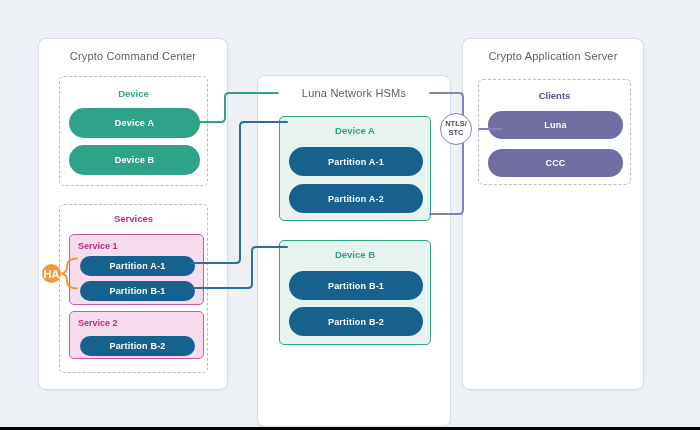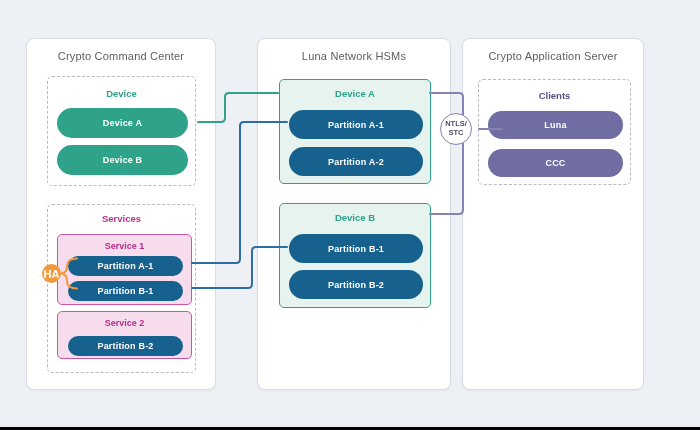--- a/index.html
+++ b/index.html
@@ -41,22 +41,22 @@
   }
   .device-box .box-title {
     position: absolute; top: 8px; left: 0; right: 0; text-align: center;
     font-size: 9.5px; font-weight: bold; color: #2fa38a;
   }
   .service-box {
     position: absolute; left: 9px; width: 135px;
     background: #f6dcec; border: 1px solid #c9569f; border-radius: 5px;
   }
   .service-box .box-title {
-    position: absolute; top: 6px; left: 0; right: 0; text-align: center;
-    font-size: 9px; font-weight: bold; color: #b92d88;
+    position: absolute; top: 6px; left: 0; right: 0; text-align: left;
+    font-size: 9px; font-weight: bold; color: #b92d88; padding-left: 8px;
   }
 
   .ntls-circle {
     position: absolute; left: 440px; top: 113px; width: 32px; height: 32px;
     border-radius: 50%; background: #ffffff; border: 1.5px solid #8781b4;
     display: flex; flex-direction: column; align-items: center; justify-content: center;
     font-size: 7.5px; font-weight: bold; color: #504c6b; line-height: 1.15; z-index: 6;
   }
   .ha-circle {
     position: absolute; left: 42px; top: 264px; width: 19px; height: 19px;
@@ -64,21 +64,21 @@
     display: flex; align-items: center; justify-content: center;
     font-size: 11px; font-weight: bold; z-index: 7;
   }
   svg.overlay { position: absolute; left: 0; top: 0; z-index: 5; pointer-events: none; }
 </style>
 </head>
 <body>
 
 <div class="stage">
 
-  <div class="panel" style="left:26px; width:190px;">
+  <div class="panel" style="left:38px; width:190px;">
     <div class="panel-title">Crypto Command Center</div>
 
     <div class="dashed-box" style="left:20px; top:37px; width:149px; height:110px;">
       <div class="section-label" style="top:11px; color:#2fa38a;">Device</div>
       <div class="pill pill-teal" style="left:9px; top:31px; width:131px; height:30px;">Device A</div>
       <div class="pill pill-teal" style="left:9px; top:68px; width:131px; height:30px;">Device B</div>
     </div>
 
     <div class="dashed-box" style="left:20px; top:165px; width:149px; height:169px;">
       <div class="section-label" style="top:8px; color:#b92d88;">Services</div>
@@ -89,21 +89,21 @@
         <div class="pill pill-blue" style="left:10px; top:46px; width:115px; height:20px; border-radius:10px;">Partition B-1</div>
       </div>
 
       <div class="service-box" style="top:106px; height:48px;">
         <div class="box-title">Service 2</div>
         <div class="pill pill-blue" style="left:10px; top:24px; width:115px; height:20px; border-radius:10px;">Partition B-2</div>
       </div>
     </div>
   </div>
 
-  <div class="panel" style="left:257px; width:194px;">
+  <div class="panel" style="left:257px; width:194px;margin-top:37px;">
     <div class="panel-title">Luna Network HSMs</div>
 
     <div class="device-box" style="top:40px;">
       <div class="box-title">Device A</div>
       <div class="pill pill-blue" style="left:9px; top:30px; width:134px; height:29px;">Partition A-1</div>
       <div class="pill pill-blue" style="left:9px; top:67px; width:134px; height:29px;">Partition A-2</div>
     </div>
 
     <div class="device-box" style="top:164px;">
       <div class="box-title">Device B</div>

